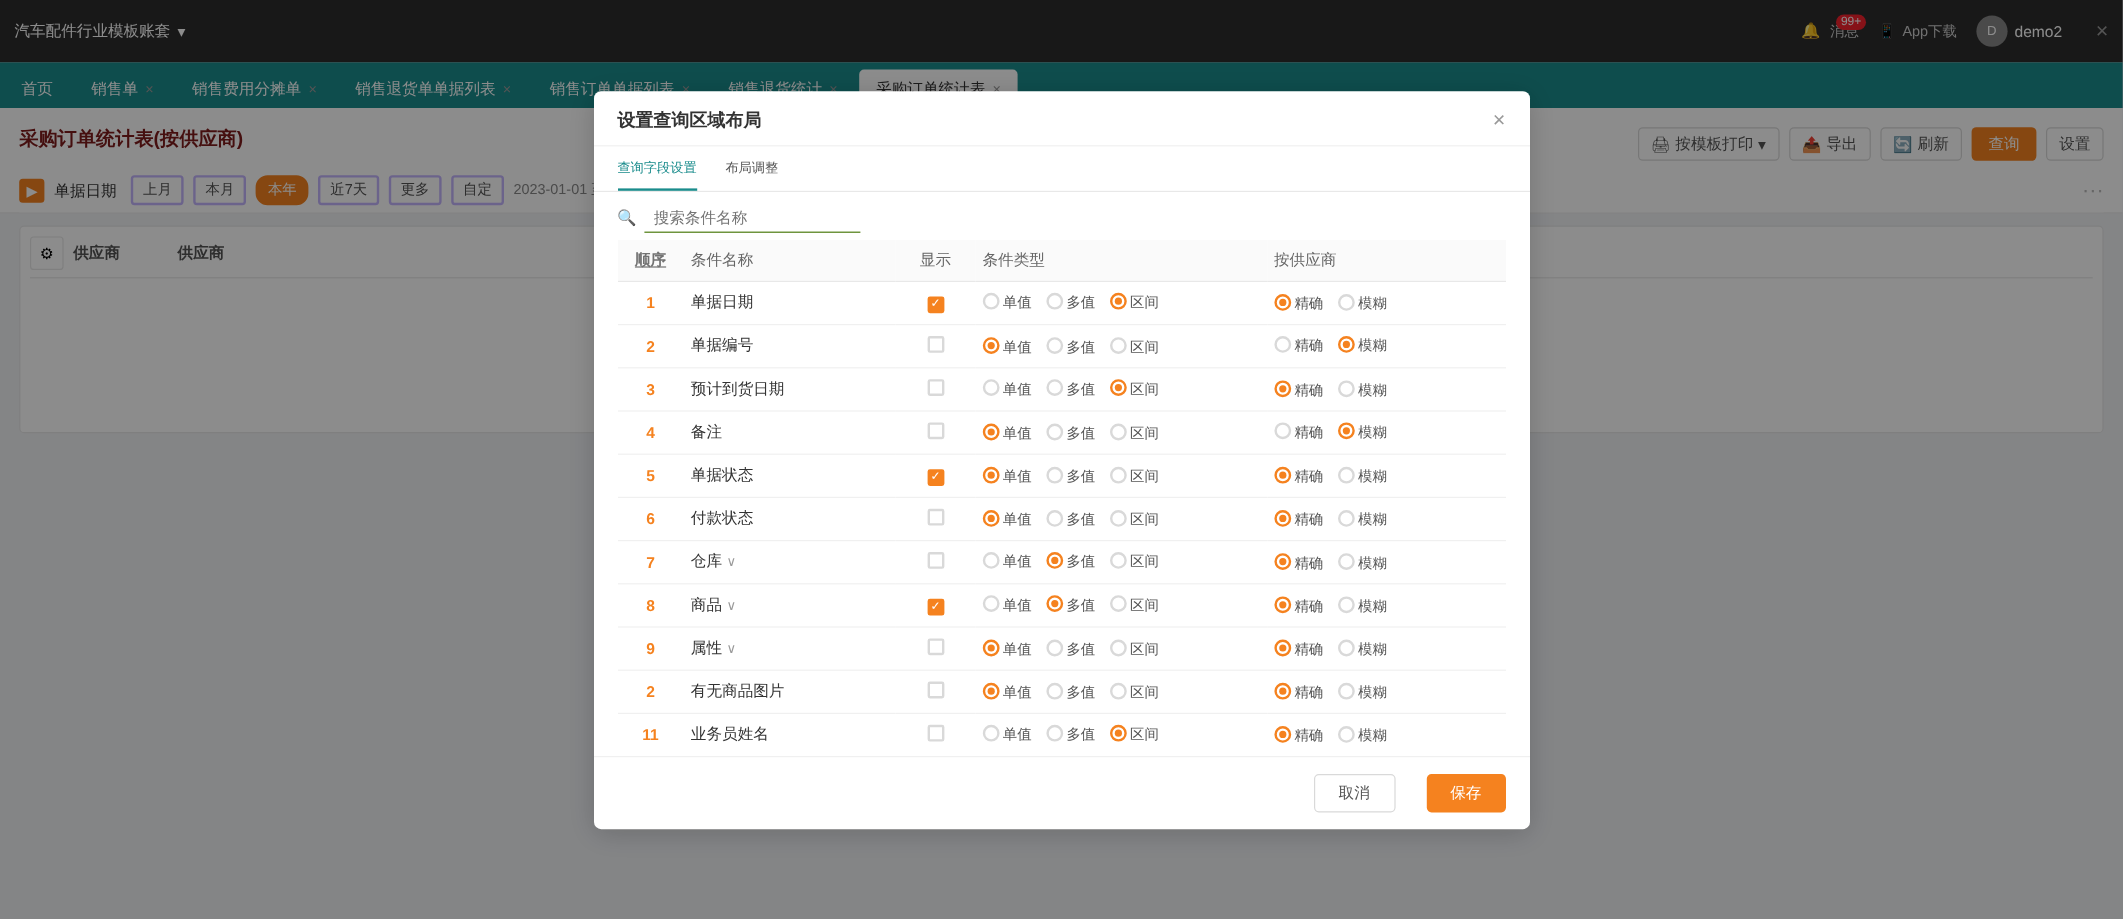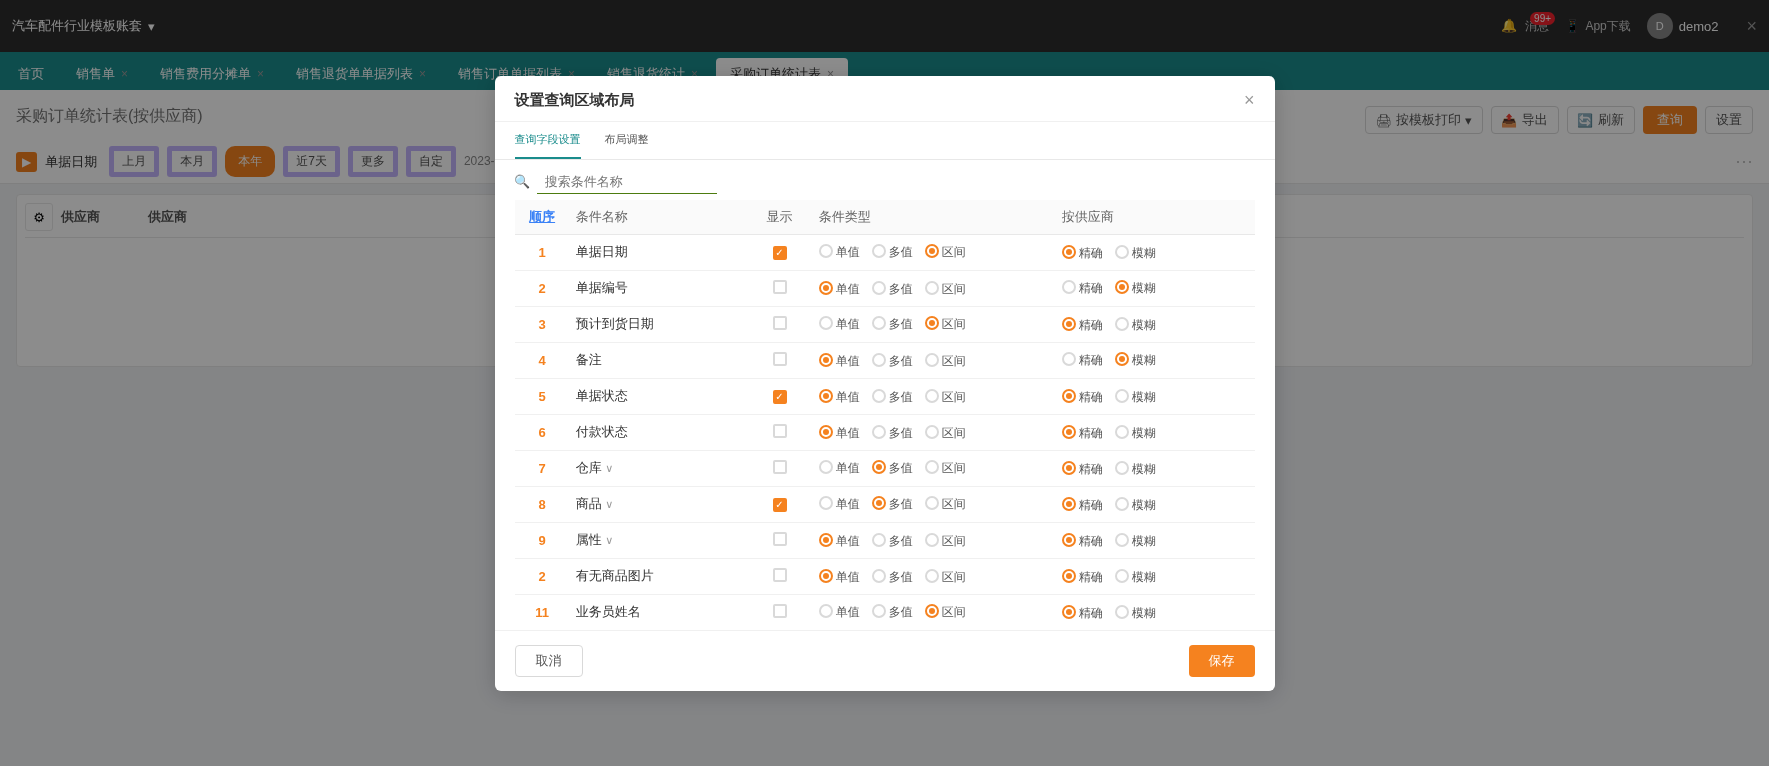--- a/index.html
+++ b/index.html
@@ -51,36 +51,36 @@
       background: #f0f2f5;
       min-height: 730px;
     }
 
     
     .page-header {
       background: #fff;
       padding: 10px 16px 0 16px;
       border-bottom: 1px solid #e8e8e8;
     }
-    .page-title { font-size: 16px; font-weight: normal; color: #737373; padding-bottom: 8px; }
+    .page-title { font-size: 16px; font-weight: bold; color: #7f1d1d; padding-bottom: 8px; }
     .page-actions { display: flex; align-items: center; justify-content: flex-end; gap: 8px; padding: 6px 0; }
     .btn-outline { border: 1px solid #d9d9d9; background: #fff; color: #555; border-radius: 4px; padding: 4px 10px; cursor: pointer; font-size: 13px; display: inline-flex; align-items: center; gap: 4px; }
     .btn-orange { background: #f5821f; color: #fff; border: none; border-radius: 4px; padding: 5px 14px; cursor: pointer; font-size: 13px; }
 
     
     .filter-bar {
       background: #fff;
       padding: 6px 16px;
       display: flex;
       align-items: center;
       gap: 8px;
       border-bottom: 1px solid #e8e8e8;
     }
     .filter-bar .date-label { font-size: 13px; color: #333; margin-right: 4px; }
-    .period-btn { padding: 2px 8px; border: 5px solid #c4b5fd; border-radius: 3px; cursor: pointer; font-size: 12px; background: #fff; color: #555; }
+    .period-btn { padding: 2px 8px; border: 2px solid #c4b5fd; border-radius: 3px; cursor: pointer; font-size: 12px; background: #fff; color: #555; }
     .period-btn.active { background: #f5821f; color: #fff; border-color: #f5821f; border-radius: 10px; }
     .date-range { font-size: 12px; color: #888; }
 
     
     .overlay {
       position: fixed;
       top: 0; left: 0; right: 0; bottom: 0;
       background: rgba(0,0,0,0.45);
       z-index: 100;
       display: flex;
@@ -155,21 +155,21 @@
       font-size: 13px;
       color: #666;
       font-weight: normal;
       padding: 8px 6px;
       border-bottom: 1px solid #e8e8e8;
       background: #fafafa;
     }
     tbody tr { border-bottom: 1px solid #f0f0f0; }
     tbody tr:last-child { border-bottom: none; }
     tbody td { padding: 8px 6px; font-size: 13px; color: #333; }
-    .col-order { width: 50px; color: #3b82f6; font-weight: bold; text-align: center; text-decoration: underline; }
+    .col-order { width: 50px; color: #737373; font-weight: bold; text-align: center; text-decoration: underline; }
     .col-name { width: 160px; }
     .col-display { width: 60px; text-align: center; }
     .col-type { width: 220px; }
     .col-match { width: 180px; }
 
     
     .radio-group { display: inline-flex; align-items: center; gap: 12px; }
     .radio-item { display: inline-flex; align-items: flex-start; gap: 3px; font-size: 12px; color: #555; cursor: pointer; }
     .radio-dot {
       width: 14px; height: 14px;
@@ -201,22 +201,22 @@
     .checkbox-custom.checked::after {
       content: '✓';
       color: #fff;
       font-size: 10px;
       line-height: 1;
     }
 
     
     .dialog-footer {
       display: flex;
-      justify-content: space-between;
-      gap: 6px;
+      justify-content: flex-end;
+      gap: 26px;
       padding: 14px 20px;
       border-top: 1px solid #f0f0f0;
     }
     .btn-cancel {
       border: 1px solid #d9d9d9;
       background: #fff;
       color: #555;
       border-radius: 4px;
       padding: 6px 20px;
       cursor: pointer;

